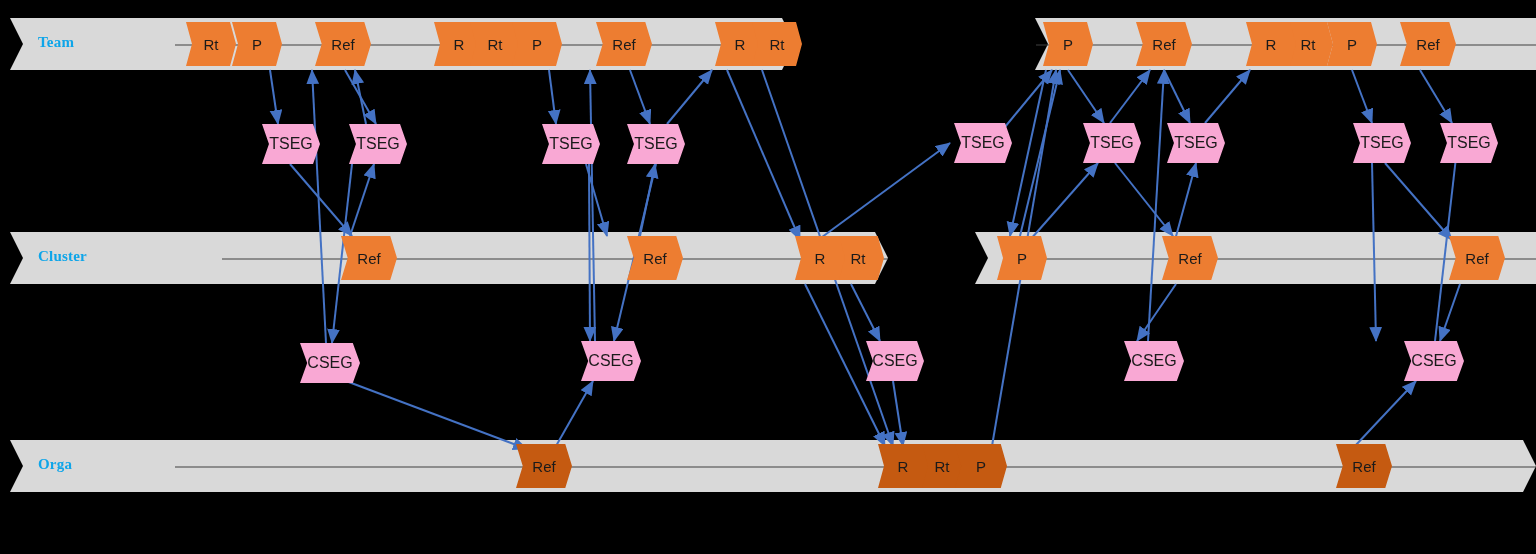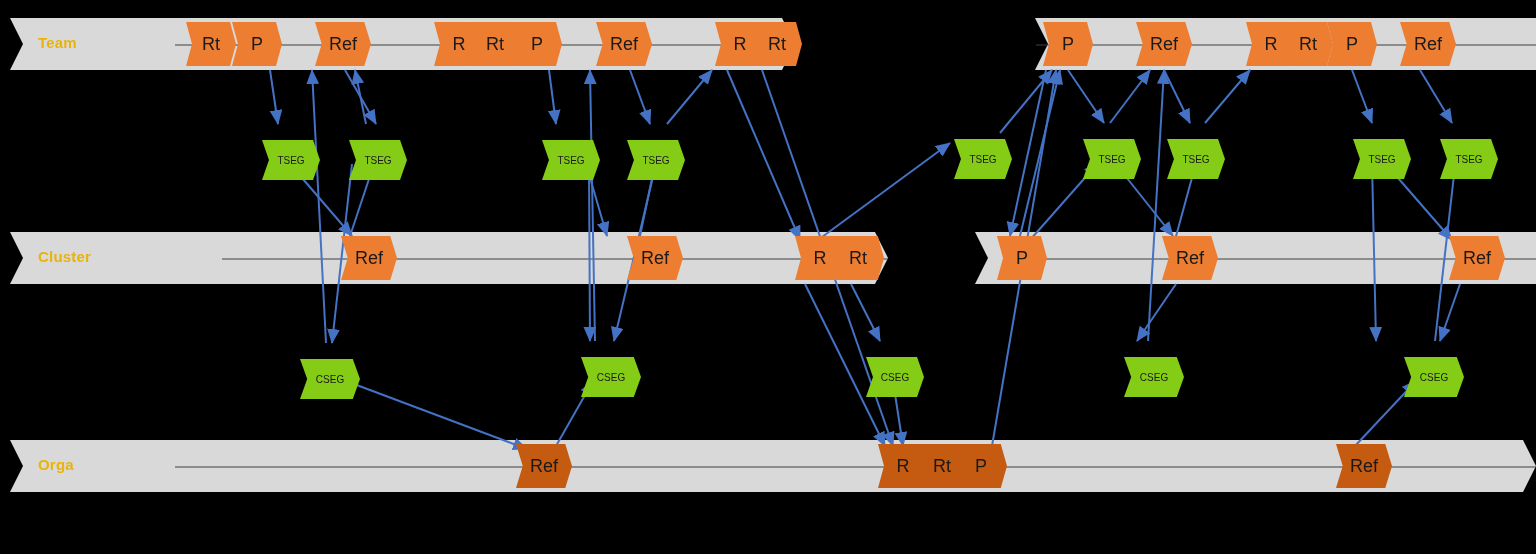--- a/index.html
+++ b/index.html
@@ -1,33 +1,33 @@
 <!DOCTYPE html>
 <html><head>
 <meta charset="utf-8">
 <style>
   html,body{margin:0;padding:0;background:#000;}
   #stage{position:relative;width:1536px;height:554px;background:#000;
          font-family:"Liberation Sans","DejaVu Sans",sans-serif;overflow:hidden;}
   #svg{position:absolute;left:0;top:0;width:1536px;height:554px;}
 
-  .band-label{position:absolute;font-size:15px;font-weight:bold;color:#eab308;
-              letter-spacing:.2px;}
+  .band-label{position:absolute;font-size:15px;font-weight:bold;color:#0ea5e9;
+              letter-spacing:.2px;font-family:Liberation Serif, serif;}
   .node{position:absolute;display:flex;align-items:center;justify-content:center;
         color:#1a1a1a;box-sizing:border-box;}
   .node span{position:relative;z-index:2;pointer-events:none;}
 
   
   .chev{clip-path:polygon(0% 0%, 88% 0%, 100% 50%, 88% 100%, 0% 100%, 12% 50%);}
   .orange-l{background:#ED7D31;}
   .orange-d{background:#C55A11;}
-  .seg{background:#84cc16;
+  .seg{background:#f9a8d4;
        clip-path:polygon(0% 0%, 88% 0%, 100% 50%, 88% 100%, 0% 100%, 12% 50%);
-       font-size:10px;margin-top:16px;}
-  .node.tnode{font-size:18px;justify-content:center;}
+       font-size:16px;}
+  .node.tnode{font-size:15px;justify-content:center;}
 </style>
 </head>
 <body>
 
 <div id="stage">
 
   <svg id="svg" xmlns="http://www.w3.org/2000/svg">
     <defs>
       <marker id="ah" markerWidth="9" markerHeight="9" refX="7" refY="3.2" orient="auto" markerUnits="strokeWidth">
         <path d="M0,0 L7.5,3.2 L0,6.4 Z" fill="#4472C4"></path>

